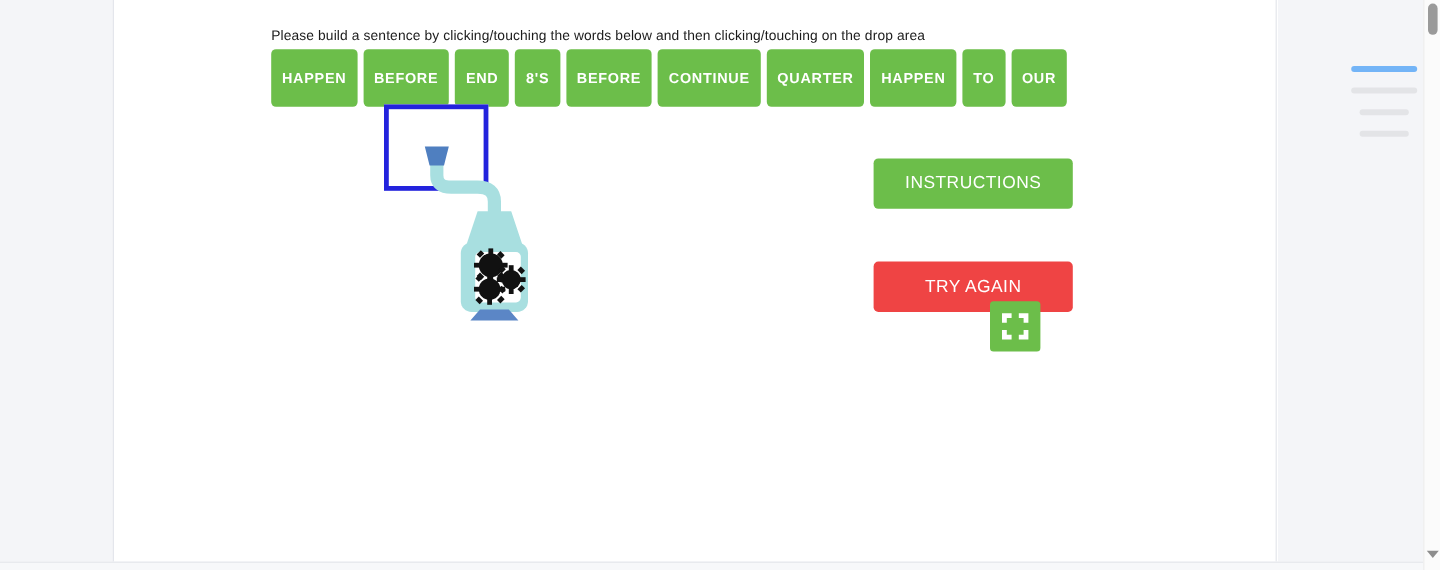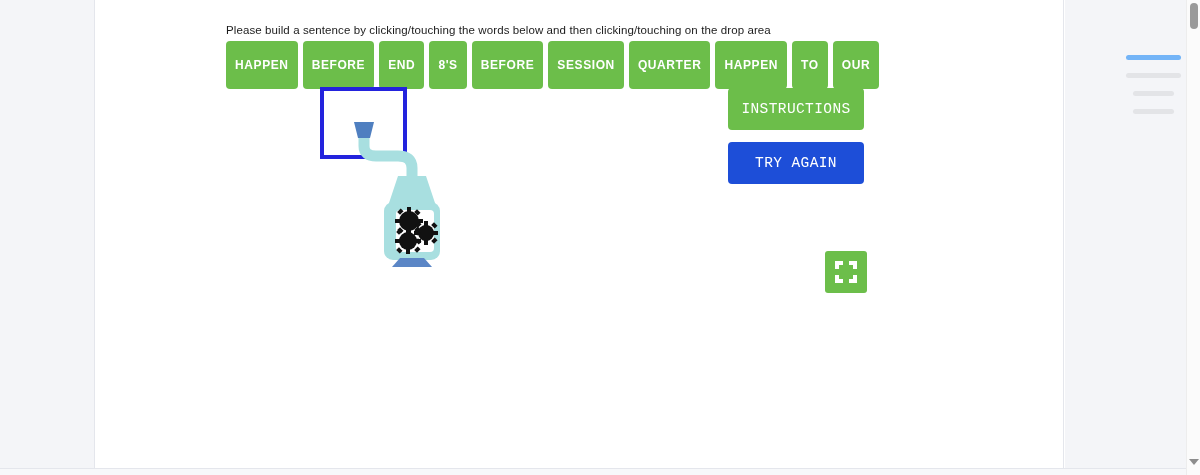--- a/index.html
+++ b/index.html
@@ -155,36 +155,37 @@
     left: 340px; top: 118px;
   }
 
   
   .action-buttons {
     position: absolute;
     left: 728px; top: 88px;
     width: 143px;
   }
   .action-btn {
-    width: 136px;
+    width: 166px;
     height: 42px;
     border: none;
     border-radius: 4px;
     color: #ffffff;
-    font-family: Liberation Mono, monospace;
+    font-family: Liberation Sans, sans-serif;
     font-size: 14.5px;
     letter-spacing: 0.4px;
     display: flex;
     align-items: center;
     justify-content: center;
     margin-bottom: 12px;
     cursor: pointer;
+    margin-top: 44px;
   }
   .btn-green { background: #6cbe4a; }
-  .btn-red   { background: #1d4ed8; }
+  .btn-red   { background: #ef4444; }
 
   
   .fullscreen-btn {
     position: absolute;
     left: 825px; top: 251px;
     width: 42px; height: 42px;
     background: #6cbe4a;
     border-radius: 3px;
     cursor: pointer;
     display: flex;
@@ -203,21 +204,21 @@
   <div class="page-bottom-edge"></div>
 
   <div class="instruction">Please build a sentence by clicking/touching the words below and then clicking/touching on the drop area</div>
 
   <div class="word-row">
     <div class="word-tile">HAPPEN</div>
     <div class="word-tile">BEFORE</div>
     <div class="word-tile">END</div>
     <div class="word-tile">8'S</div>
     <div class="word-tile">BEFORE</div>
-    <div class="word-tile">SESSION</div>
+    <div class="word-tile">CONTINUE</div>
     <div class="word-tile">QUARTER</div>
     <div class="word-tile">HAPPEN</div>
     <div class="word-tile">TO</div>
     <div class="word-tile">OUR</div>
   </div>
 
   <div class="drop-area"></div>
 
 
   <div class="machine">

